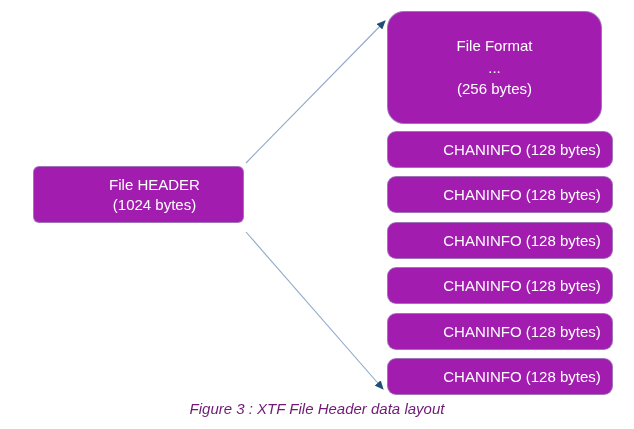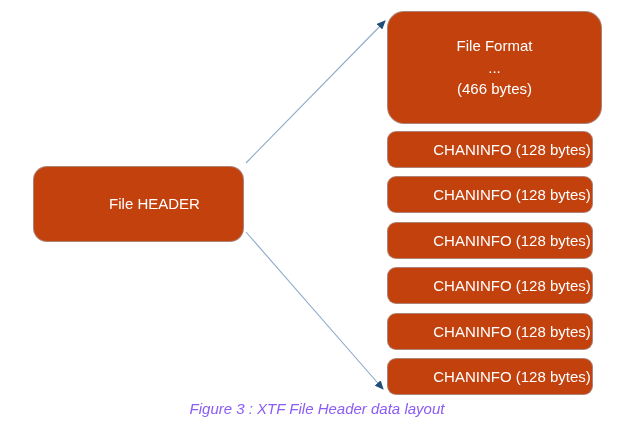--- a/index.html
+++ b/index.html
@@ -11,52 +11,52 @@
   .canvas {
     position: relative;
     width: 634px;
     height: 429px;
     background: #ffffff;
     overflow: hidden;
   }
   .node {
     position: absolute;
     box-sizing: border-box;
-    background: #c2410c;
+    background: #a21caf;
     border: 1px solid rgba(158, 175, 192, 0.6);
     color: #ffffff;
     display: flex;
     flex-direction: column;
     align-items: center;
     justify-content: center;
     text-align: right;
     font-size: 15px;
     line-height: 20px;
   }
   .node .line { display: block; }
   #header-box {
     left: 33px;
     top: 166px;
     width: 211px;
-    height: 76px;
-    border-radius: 14px;
+    height: 57px;
+    border-radius: 6px;
     line-height: 20px;
     padding-left: 32px;
   }
   #format-box {
     left: 387px;
     top: 11px;
     width: 215px;
     height: 113px;
     border-radius: 17px;
     line-height: 21.5px;
   }
   .chaninfo {
     left: 387px;
-    width: 206px;
+    width: 226px;
     height: 37px;
     border-radius: 9px;
     padding-left: 44px;
   }
   #chaninfo-0 { top: 131px; }
   #chaninfo-1 { top: 176px; }
   #chaninfo-2 { top: 222px; }
   #chaninfo-3 { top: 267px; }
   #chaninfo-4 { top: 313px; }
   #chaninfo-5 { top: 358px; }
@@ -73,46 +73,47 @@
     stroke-width: 1.1;
   }
   .caption {
     position: absolute;
     left: 0;
     top: 400px;
     width: 634px;
     text-align: center;
     font-style: italic;
     font-size: 15px;
-    color: #8b5cf6;
+    color: #701a75;
   }
 </style>
 </head>
 <body>
 
 <div class="canvas">
 
   <svg id="connector-layer" viewBox="0 0 634 429" xmlns="http://www.w3.org/2000/svg">
     <defs>
       <marker id="arrowhead" markerWidth="10" markerHeight="8" refX="8" refY="4" orient="auto" markerUnits="userSpaceOnUse">
         <path d="M0,0 L9,4 L0,8 z" fill="#1f4e79"></path>
       </marker>
     </defs>
     <line x1="246" y1="163" x2="385" y2="21" marker-end="url(#arrowhead)"></line>
     <line x1="246" y1="232" x2="383" y2="389" marker-end="url(#arrowhead)"></line>
   </svg>
 
   <div class="node" id="header-box">
     <span class="line">File HEADER</span>
+    <span class="line">(1024 bytes)</span>
   </div>
 
   <div class="node" id="format-box">
     <span class="line">File Format</span>
     <span class="line">...</span>
-    <span class="line">(466 bytes)</span>
+    <span class="line">(256 bytes)</span>
   </div>
 
   <div class="node chaninfo" id="chaninfo-0">
     <span class="line">CHANINFO (128 bytes)</span>
   </div>
   <div class="node chaninfo" id="chaninfo-1">
     <span class="line">CHANINFO (128 bytes)</span>
   </div>
   <div class="node chaninfo" id="chaninfo-2">
     <span class="line">CHANINFO (128 bytes)</span>

